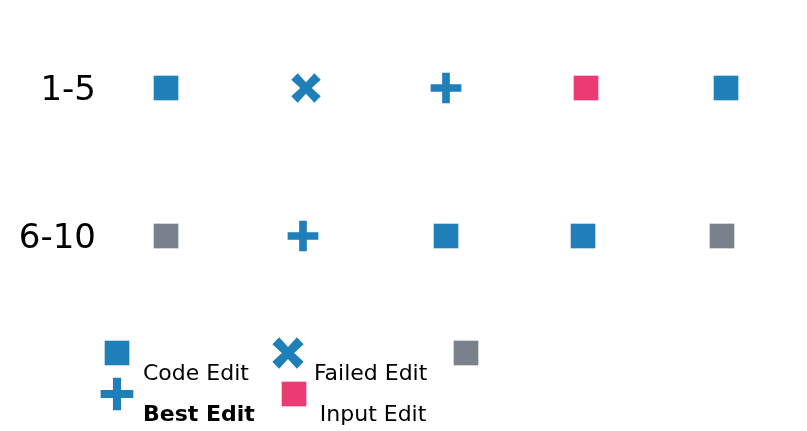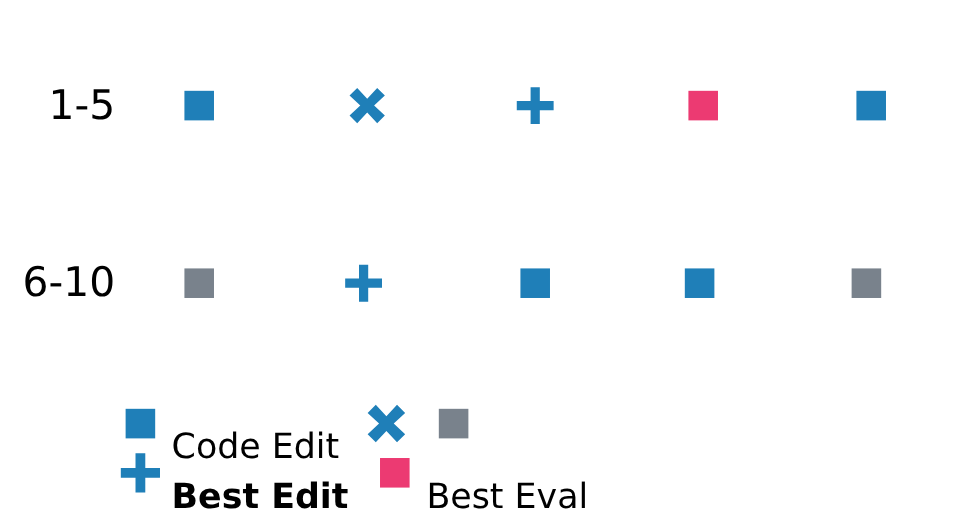--- a/index.html
+++ b/index.html
@@ -58,21 +58,21 @@
     width: 34px;
     height: 34px;
     display: flex;
     align-items: center;
     justify-content: center;
     flex: 0 0 34px;
     line-height: 0;
   }
   .legend-swatch svg { display: block; }
   .legend-text {
-    font-size: 29px;
+    font-size: 22px;
     color: #000000;
     line-height: 1;
     margin-left: 9px;
     font-family: "DejaVu Sans", sans-serif;
     margin-top: 40px;
   }
 </style>
 </head>
 <body>
 
@@ -140,20 +140,21 @@
             </svg>
           </span>
           <span class="legend-text">Code Edit</span>
         </div>
         <div class="legend-entry" style="margin-right: 22px;">
           <span class="legend-swatch">
             <svg width="34" height="34" viewBox="0 0 100 100">
               <path d="M50 32 L76 4 L96 24 L68 50 L96 76 L76 96 L50 68 L24 96 L4 76 L32 50 L4 24 L24 4 Z" fill="#1f7fb8"></path>
             </svg>
           </span>
+          <span class="legend-text">Failed Edit</span>
         </div>
         <div class="legend-entry">
           <span class="legend-swatch">
             <svg width="28" height="28" viewBox="0 0 100 100">
               <rect x="6" y="6" width="88" height="88" fill="#79828c"></rect>
             </svg>
           </span>
         </div>
       </div>
       <div class="legend-row">
@@ -164,17 +165,17 @@
             </svg>
           </span>
           <span class="legend-text">Best Edit</span>
         </div>
         <div class="legend-entry">
           <span class="legend-swatch">
             <svg width="28" height="28" viewBox="0 0 100 100">
               <rect x="6" y="6" width="88" height="88" fill="#ec3a72"></rect>
             </svg>
           </span>
-          <span class="legend-text">Best Eval</span>
+          <span class="legend-text">Input Edit</span>
         </div>
       </div>
     </div>
 </div>
 
 </body></html>

